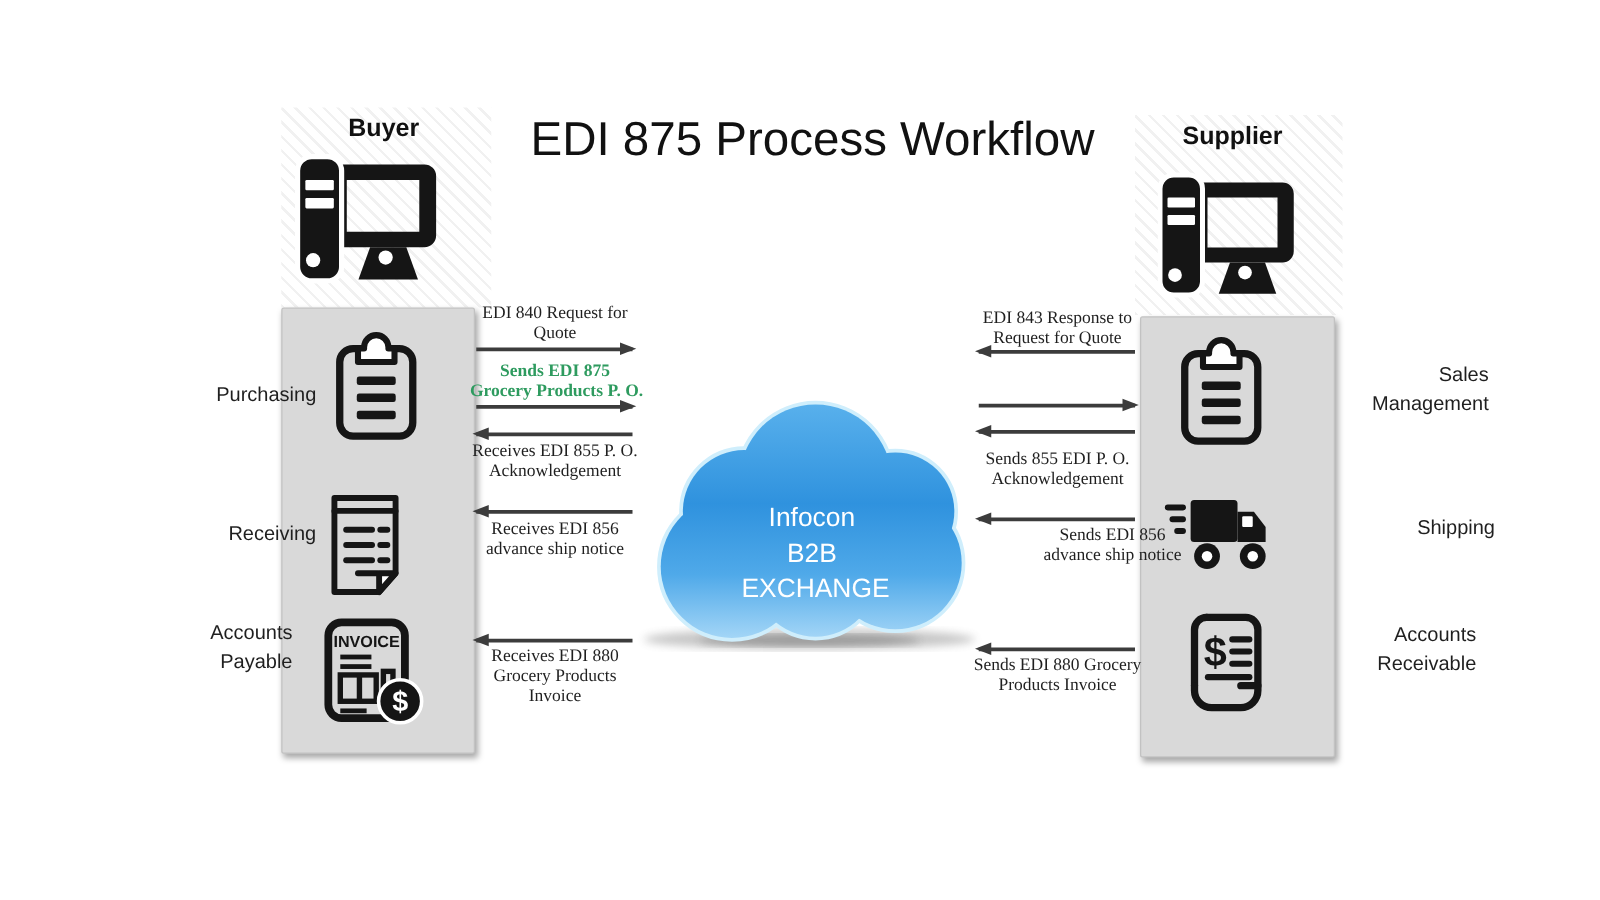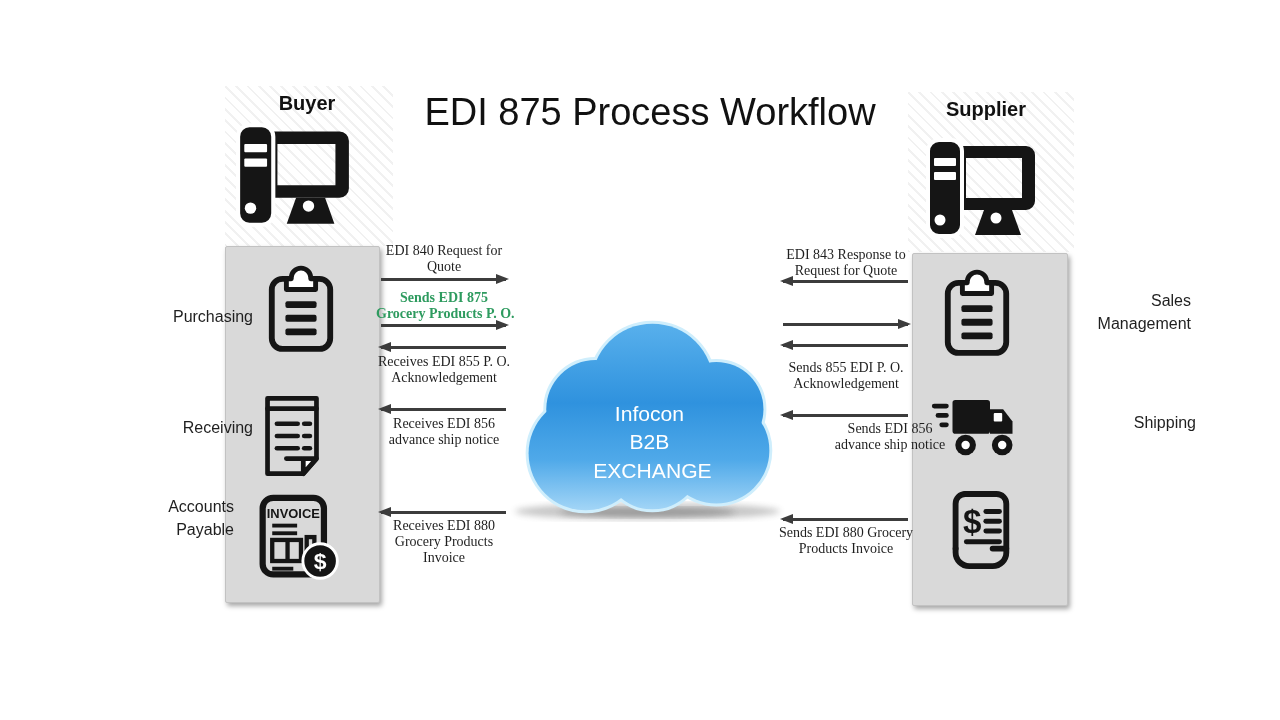--- a/index.html
+++ b/index.html
@@ -153,20 +153,21 @@
       <line x1="47" y1="46" x2="61" y2="46"></line>
       <line x1="27" y1="57" x2="61" y2="57"></line>
     </g>
   </svg>
 
   <div class="abs dept-label" style="left:112px; top:305px; width:128px;">Purchasing</div>
   <div class="abs dept-label" style="left:112px; top:416px; width:128px;">Receiving</div>
   <div class="abs dept-label" style="left:131px; top:495px; width:90px;">Accounts Payable</div>
   <div class="abs dept-label" style="left:1068px; top:289px; width:110px;">Sales Management</div>
   <div class="abs dept-label" style="left:1063px; top:411px; width:120px;">Shipping</div>
+  <div class="abs dept-label" style="left:1078px; top:497px; width:90px;">Accounts Receivable</div>
 
   <div class="abs cloud-wrap">
     <svg width="285" height="213" viewBox="0 0 290 215">
       <defs>
         <linearGradient id="cg" gradientUnits="userSpaceOnUse" x1="0" y1="13" x2="0" y2="205">
           <stop offset="0" stop-color="#58b0ec"></stop>
           <stop offset="0.42" stop-color="#2f92de"></stop>
           <stop offset="0.72" stop-color="#4fa9e9"></stop>
           <stop offset="1" stop-color="#a6d7f7"></stop>
         </linearGradient>

